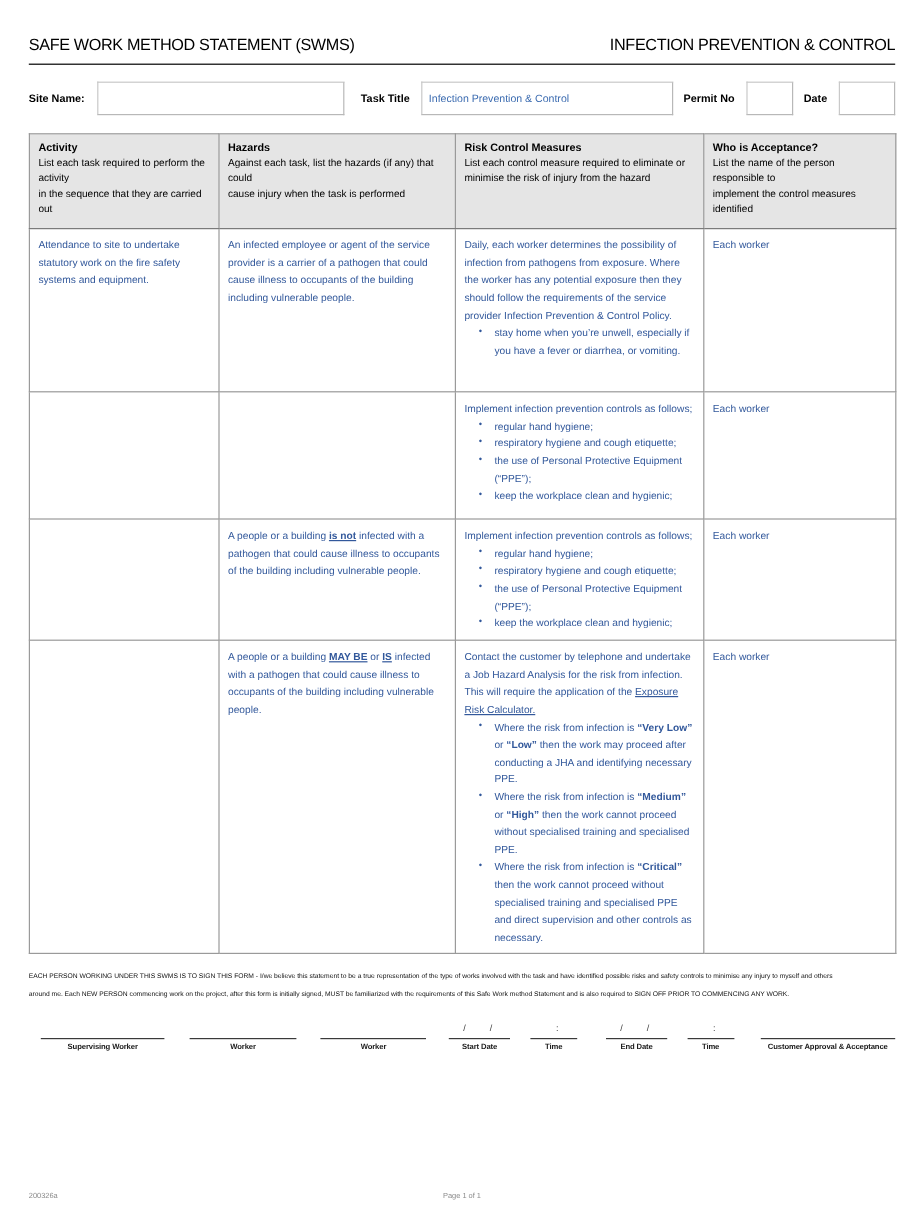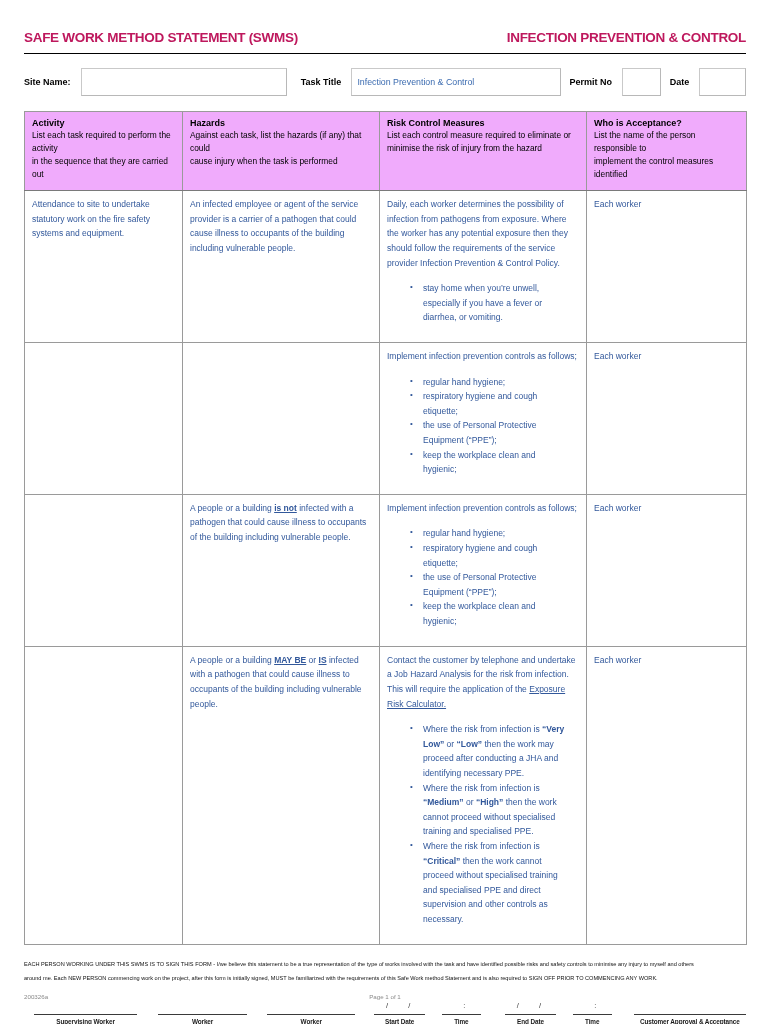--- a/index.html
+++ b/index.html
@@ -27,23 +27,23 @@
   .doc-header {
     display: flex;
     justify-content: space-between;
     align-items: flex-end;
     padding-top: 30px;
     padding-bottom: 6px;
   }
   .doc-title-left,
   .doc-title-right {
     font-size: 13.5px;
-    font-weight: bold;
+    font-weight: normal;
     letter-spacing: -0.3px;
-    color: #be185d;
+    color: #000000;
     white-space: nowrap;
   }
   .header-rule {
     border-bottom: 1px solid #000;
     margin: 2px 0 0 0;
     height: 0;
   }
 
   
   .intro {
@@ -98,21 +98,21 @@
     table-layout: fixed;
   }
   table.swms th,
   table.swms td {
     border: 1px solid #9a9a9a;
     vertical-align: top;
     padding: 6px 6px 6px 7px;
     box-sizing: border-box;
   }
   table.swms thead th {
-    background: #f0abfc;
+    background: #e5e5e5;
     border-bottom: 1px solid #7a7a7a;
     text-align: left;
     font-weight: normal;
     padding-bottom: 9px;
   }
   .col-h-title {
     font-size: 9px;
     font-weight: bold;
     color: #000;
     display: block;
@@ -132,21 +132,21 @@
 
   td .cell {
     font-size: 8.5px;
     line-height: 1.72;
     color: #32589B;
   }
   td .cell u { text-decoration: underline; }
   td .cell b { font-weight: bold; }
   ul.bl {
     list-style: none;
-    margin: 11px;
+    margin: 0;
     padding: 0 0 0 12px;
   }
   ul.bl li {
     position: relative;
     padding-left: 13px;
     margin: 0;
   }
   ul.bl li::before {
     content: "\2022";
     position: absolute;

